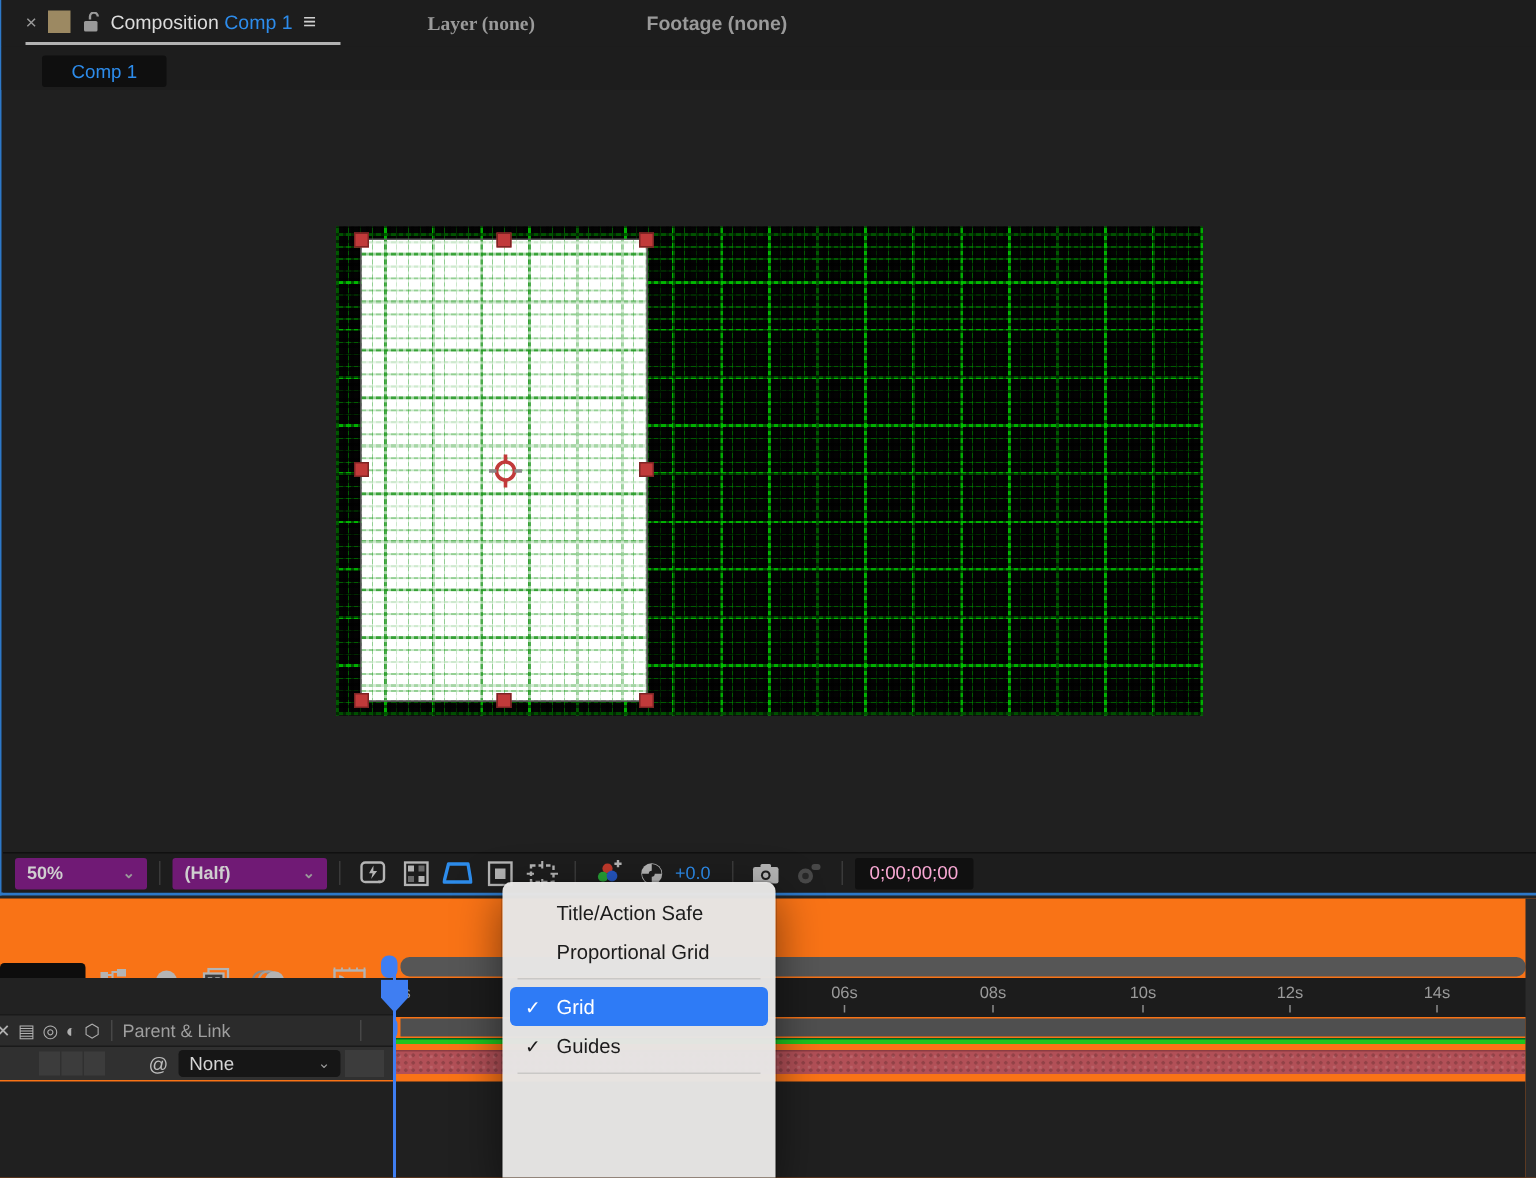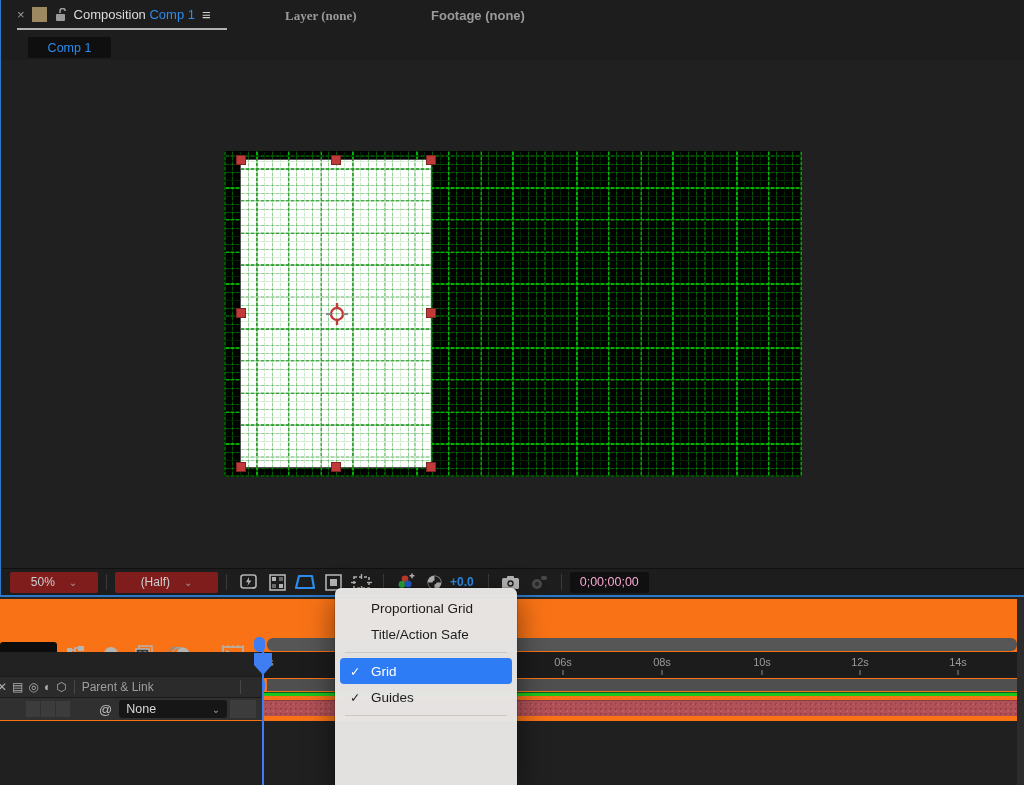--- a/index.html
+++ b/index.html
@@ -42,28 +42,28 @@
       repeating-linear-gradient(0deg, rgba(30,150,30,.8) 0 2px, transparent 2px 32px),
       repeating-linear-gradient(90deg, rgba(30,150,30,.8) 0 2px, transparent 2px 32px),
       repeating-linear-gradient(0deg, rgba(40,160,40,.5) 0 1px, transparent 1px 8px),
       repeating-linear-gradient(90deg, rgba(40,160,40,.5) 0 1px, transparent 1px 8px);
     background-position:-17px -9px; }
   .handle { width:10px; height:10px; background:#c13a3a; border:1px solid #7e2424; }
 
   
   .toolbar { left:1px; top:568px; width:1022px; height:27px; background:#1d1d1d;
     border-top:1px solid #101010; display:flex; align-items:center; }
-  .dd { height:21px; background:#7f1d1d; border-radius:2px; color:#cfcfcf; font-size:12px;
-    display:flex; align-items:center; justify-content:center; padding:0 8px; }
+  .dd { height:21px; background:#701a75; border-radius:2px; color:#cfcfcf; font-size:12px;
+    display:flex; align-items:center; justify-content:space-between; padding:0 8px;font-weight:bold; }
   .chev { color:#9a9a9a; font-size:10px; margin-left:14px; }
   .vsep { width:1px; height:16px; background:#3a3a3a; margin:0 8px; }
   .tbico { width:22px; height:20px; display:flex; align-items:center; justify-content:center; margin:0 3px; }
   .timecode { height:21px; background:#101010; border-radius:2px; color:#f9a8d4; font-size:12.5px;
     display:flex; align-items:center; padding:0 10px; }
-  .exposure-val { color:#2d8ceb; font-size:12px; margin:0 6px 0 2px;font-weight:bold; }
+  .exposure-val { color:#2d8ceb; font-size:12px; margin:0 6px 0 2px; }
 
   
   .timeline { left:0; top:599px; width:1024px; height:186px; background:#f97316; }
   .tl-gutter-right { left:1017px; top:0; width:7px; height:186px; background:#2b2b2b; }
   .tc-field { left:0; top:43px; width:57px; height:25px; background:#0d0d0d; border-radius:3px; }
   .tl-icons { top:42px; height:26px; display:flex; align-items:center; gap:11px; left:66px; color:#b4b4b4; }
   .tl-icons svg { display:block; }
 
   .navigator { left:267px; top:39px; width:750px; height:13px; background:#565656; border-radius:6px; }
   .nav-cap { left:254px; top:38px; width:11px; height:15px; background:#3f7ef2; border-radius:5px; }
@@ -344,25 +344,25 @@
     <div class="abs tl-lower"></div>
     <div class="abs tl-gutter-right"></div>
 
     <div class="abs cti-line"></div>
     <div class="abs cti-head"></div>
   </div>
 
   <div class="abs menu">
     <div class="mi">
       <span class="check"></span>
-        <span>Proportional Grid</span>
+        <span>Title/Action Safe</span>
     </div>
     <div class="mi">
       <span class="check"></span>
-        <span>Title/Action Safe</span>
+        <span>Proportional Grid</span>
     </div>
     <div class="menu-sep"></div>
     <div class="mi mi-selected">
       <span class="check">✓</span>
         <span>Grid</span>
     </div>
     <div class="mi">
       <span class="check">✓</span>
         <span>Guides</span>
     </div>

